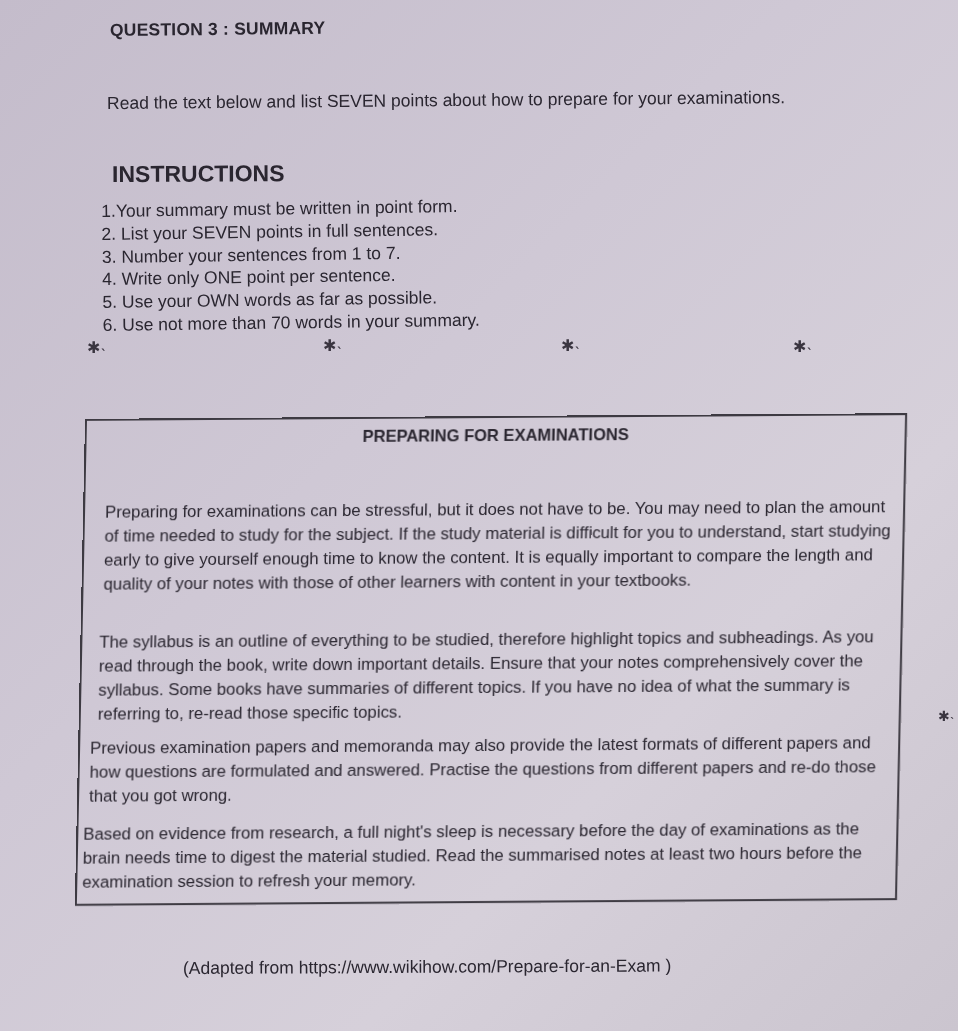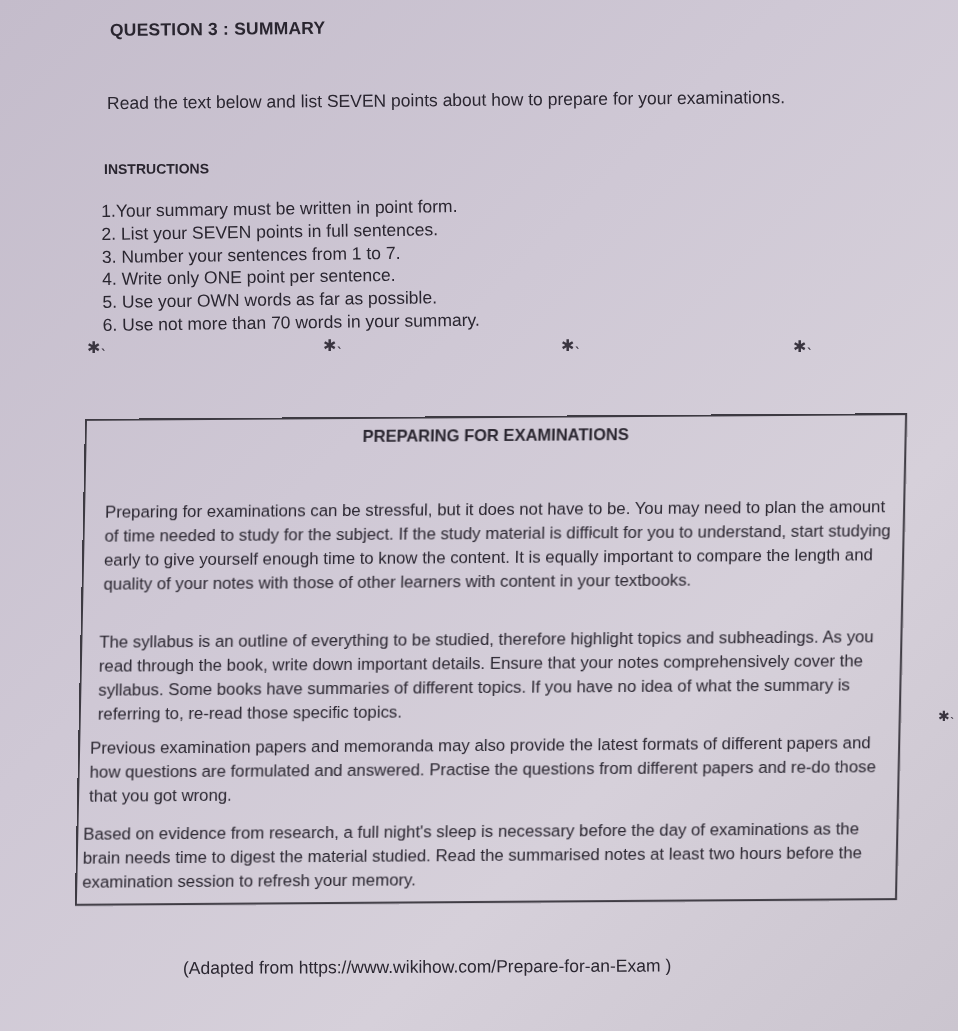--- a/index.html
+++ b/index.html
@@ -5,21 +5,21 @@
   html, body { margin:0; padding:0; }
   body {
     width:958px; height:1031px; overflow:hidden; position:relative;
     background: linear-gradient(135deg, #c4bccb 0%, #cfc8d5 40%, #d6d0da 70%, #cbc5cf 100%);
     font-family: "Liberation Sans", sans-serif;
     color:#2a2630;
   }
   .abs { position:absolute; }
   .q-title { left:110px; top:20px; font-size:17.5px; font-weight:bold; letter-spacing:0.2px; transform:rotate(-0.6deg); transform-origin:left; }
   .intro { left:107px; top:88px; width:680px; font-size:17.5px; line-height:31px; transform:rotate(-0.5deg); transform-origin:left; }
-  .instr-h { left:104px; top:161px; font-size:14px; font-weight:bold; transform:rotate(-0.3deg); transform-origin:left; }
+  .instr-h { left:112px; top:161px; font-size:23px; font-weight:bold; transform:rotate(-0.3deg); transform-origin:left; }
   .instr-list { left:102px; top:200px; font-size:17.5px; line-height:22.8px; margin:0; padding:0; list-style:none; transform:rotate(-0.8deg); transform-origin:left; }
   .instr-list li { white-space:nowrap; }
   .smudges { left:85px; top:338px; width:760px; height:24px; }
   .smudge { position:absolute; font-size:16px; color:#3a3540; }
   .box {
     left:80px; top:416px; width:822px; height:487px;
     border:2px solid #3d3a42; box-sizing:border-box;
     transform: perspective(1400px) rotateX(0deg) skewX(-1.6deg) rotate(-0.4deg);
     transform-origin: center;
   }

